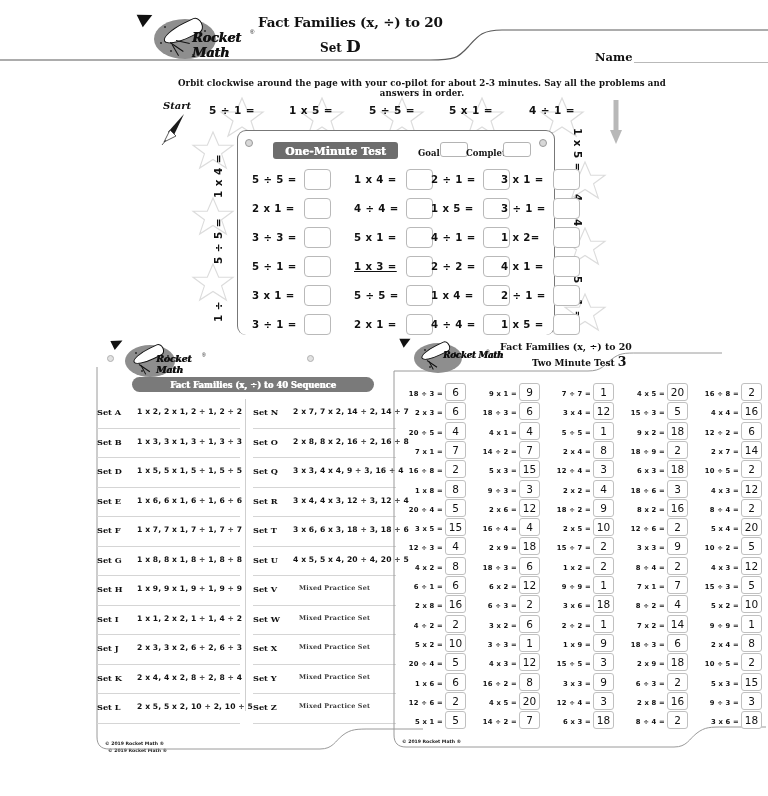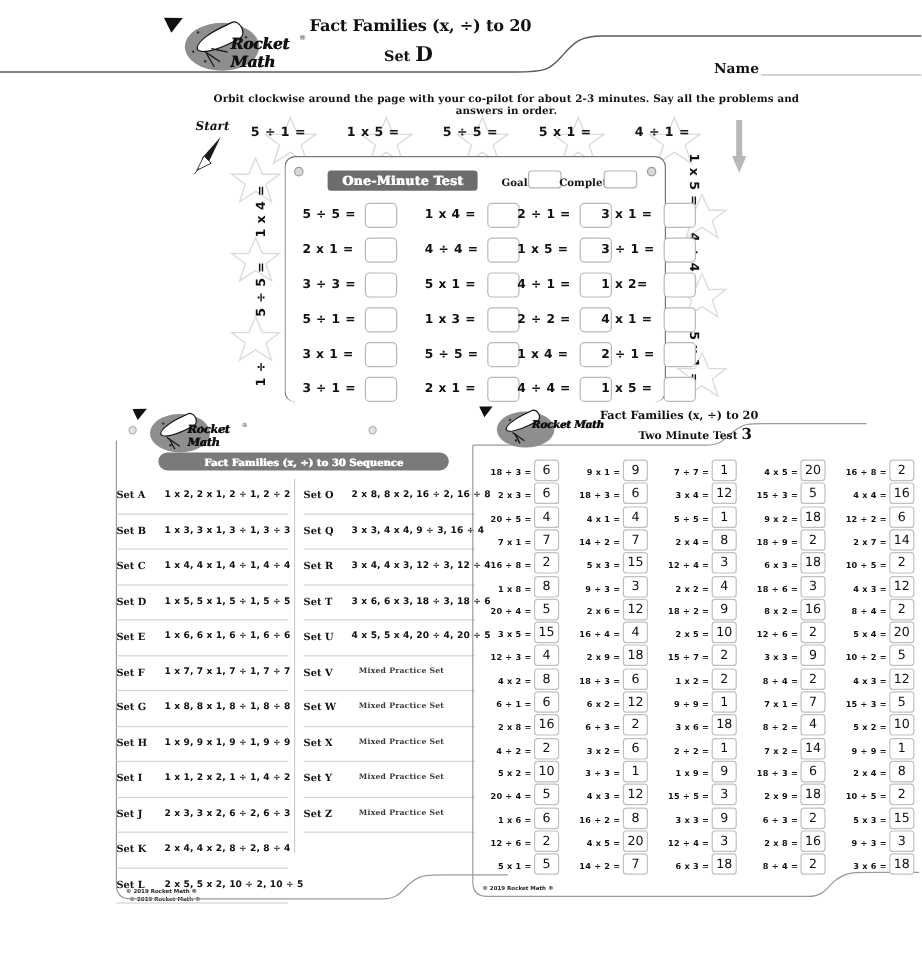--- a/index.html
+++ b/index.html
@@ -323,21 +323,21 @@
           <div class="omt-q" style="left: 108px;">5 x 1 =</div>
           <div class="omt-ans" style="left: 160px;"></div>
           <div class="omt-q" style="left: 185px;">4 ÷ 1 =</div>
           <div class="omt-ans" style="left: 237px;"></div>
           <div class="omt-q" style="left: 255px;">1 x 2=</div>
           <div class="omt-ans" style="left: 307px;"></div>
         </div>
         <div class="omt-row" style="top: 123px;">
           <div class="omt-q" style="left: 6px;">5 ÷ 1 =</div>
           <div class="omt-ans" style="left: 58px;"></div>
-          <div class="omt-q" style="left: 108px;">1 x 3 =</div>
+          <div class="omt-q" style="left: 108px; text-decoration: underline;">1 x 3 =</div>
           <div class="omt-ans" style="left: 160px;"></div>
           <div class="omt-q" style="left: 185px;">2 ÷ 2 =</div>
           <div class="omt-ans" style="left: 237px;"></div>
           <div class="omt-q" style="left: 255px;">4 x 1 =</div>
           <div class="omt-ans" style="left: 307px;"></div>
         </div>
         <div class="omt-row" style="top: 152px;">
           <div class="omt-q" style="left: 6px;">3 x 1 =</div>
           <div class="omt-ans" style="left: 58px;"></div>
           <div class="omt-q" style="left: 108px;">5 ÷ 5 =</div>
@@ -377,36 +377,32 @@
     <div class="logo-dot" style="left:26px;top:27px;"></div>
     <div class="logo-dot l" style="left:4px;top:8px;"></div>
     <div class="logo-rocket" style="left:17px;top:6px;width:33px;height:12px;"></div>
     <div class="logo-rocket-nose" style="left:-3px;top:-5px;border-left-width:11px;border-top-width:5px;border-bottom-width:5px;"></div>
     <div class="logo-flame" style="left:24px;top:21px;width:13px;transform:rotate(34deg);"></div>
     <div class="logo-flame" style="left:26px;top:22px;width:10px;transform:rotate(62deg);"></div>
     <span class="logo-text" style="left:41px;top:10px;font-size:9.5px;">Rocket Math</span>
     <span class="logo-reg" style="left:87px;top:9px;font-size:5px;">®</span>
   </div>
 
-  <div class="seq-banner">Fact Families (x, ÷) to 30 Sequence</div>
+  <div class="seq-banner">Fact Families (x, ÷) to 40 Sequence</div>
   <div class="seq-divider"></div>
   <div class="seq-col left" id="seq-left">
       <div class="seq-row">
         <div class="seq-set">Set A</div>
         <div class="seq-facts">1 x 2,  2 x 1,  2 ÷ 1,  2 ÷ 2</div>
       </div>
       <div class="seq-row">
         <div class="seq-set">Set B</div>
         <div class="seq-facts">1 x 3,  3 x 1,  3 ÷ 1,  3 ÷ 3</div>
       </div>
       <div class="seq-row">
-        <div class="seq-set">Set C</div>
-        <div class="seq-facts">1 x 4,  4 x 1,  4 ÷ 1,  4 ÷ 4</div>
-      </div>
-      <div class="seq-row">
         <div class="seq-set">Set D</div>
         <div class="seq-facts">1 x 5,  5 x 1,  5 ÷ 1,  5 ÷ 5</div>
       </div>
       <div class="seq-row">
         <div class="seq-set">Set E</div>
         <div class="seq-facts">1 x 6,  6 x 1,  6 ÷ 1,  6 ÷ 6</div>
       </div>
       <div class="seq-row">
         <div class="seq-set">Set F</div>
         <div class="seq-facts">1 x 7,  7 x 1,  7 ÷ 1,  7 ÷ 7</div>
@@ -430,20 +426,24 @@
       <div class="seq-row">
         <div class="seq-set">Set K</div>
         <div class="seq-facts">2 x 4,  4 x 2,  8 ÷ 2,  8 ÷ 4</div>
       </div>
       <div class="seq-row">
         <div class="seq-set">Set L</div>
         <div class="seq-facts">2 x 5, 5 x 2, 10 ÷ 2, 10 ÷ 5</div>
       </div>
     </div>
   <div class="seq-col right" id="seq-right">
+      <div class="seq-row">
+        <div class="seq-set">Set N</div>
+        <div class="seq-facts">2 x 7, 7 x 2, 14 ÷ 2, 14 ÷ 7</div>
+      </div>
       <div class="seq-row">
         <div class="seq-set">Set O</div>
         <div class="seq-facts">2 x 8, 8 x 2, 16 ÷ 2, 16 ÷ 8</div>
       </div>
       <div class="seq-row">
         <div class="seq-set">Set Q</div>
         <div class="seq-facts">3 x 3, 4 x 4,  9 ÷ 3, 16 ÷ 4</div>
       </div>
       <div class="seq-row">
         <div class="seq-set">Set R</div>

